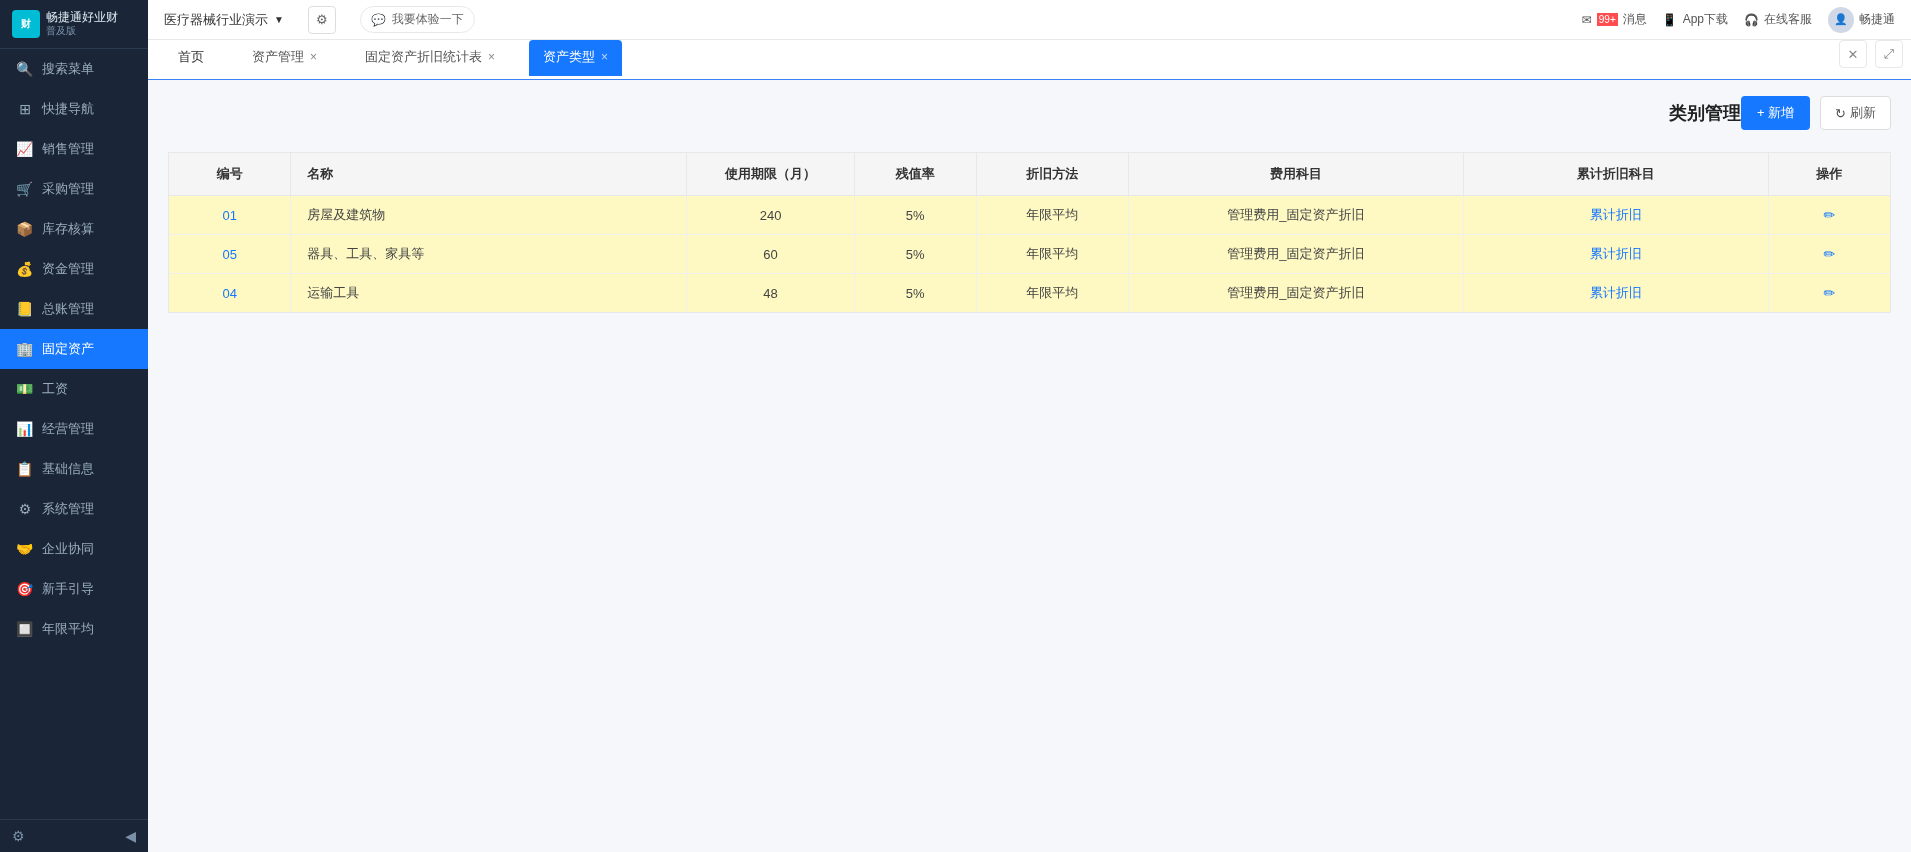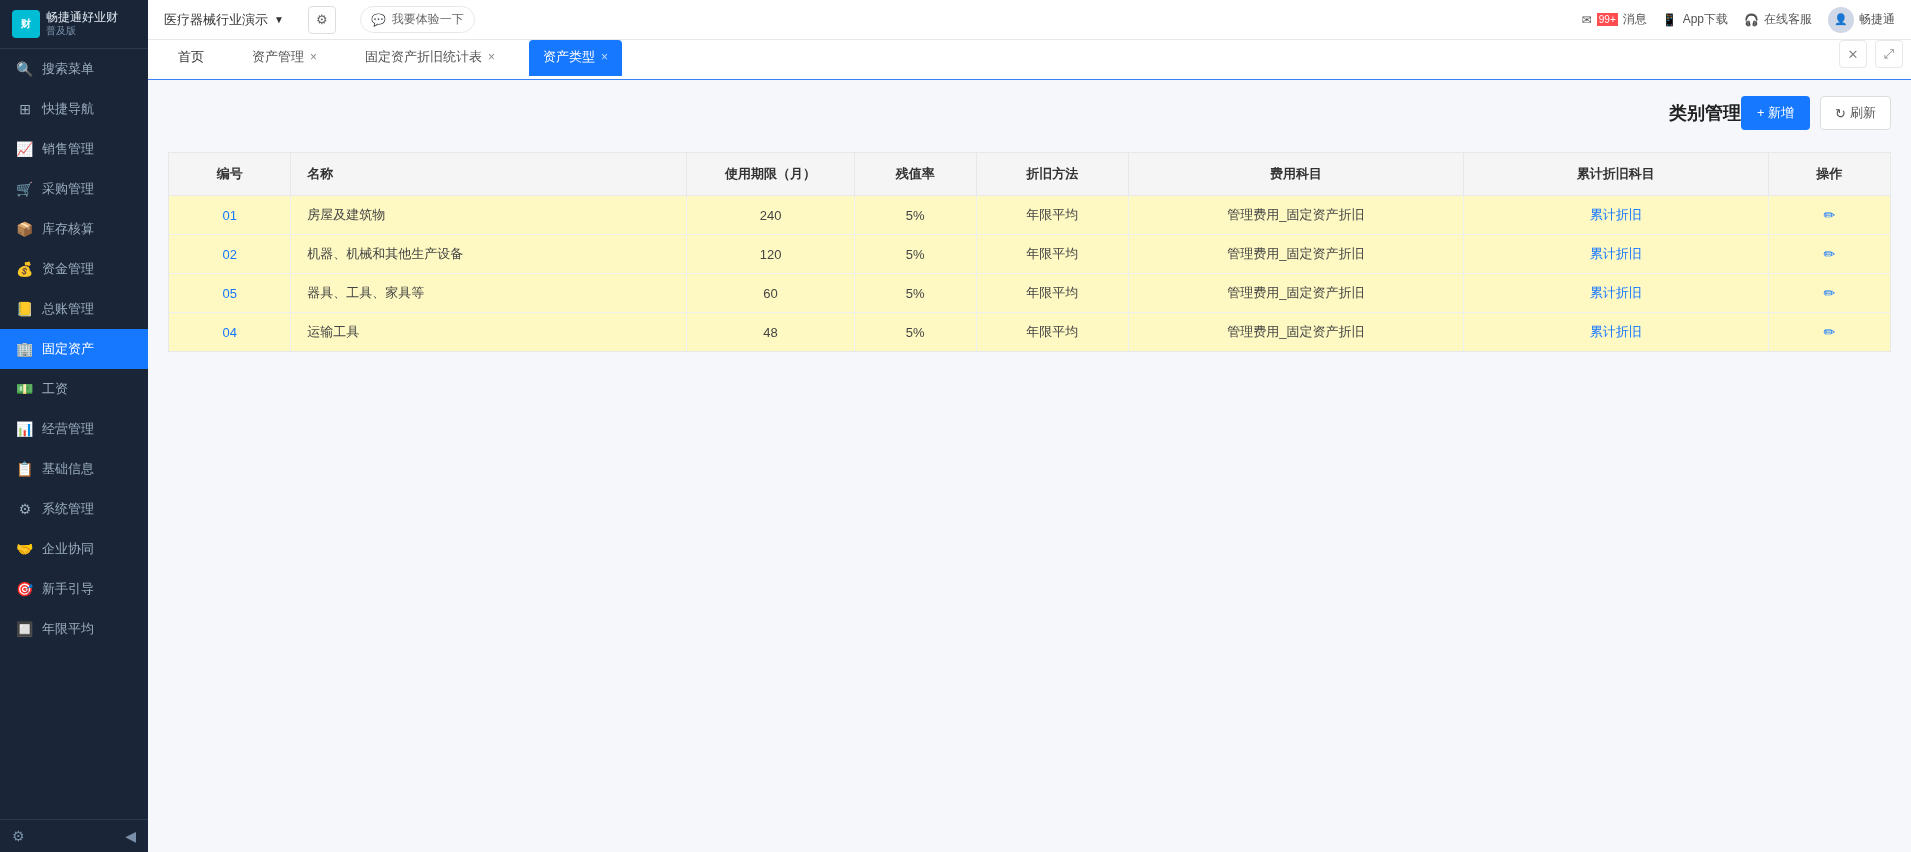--- a/index.html
+++ b/index.html
@@ -402,30 +402,20 @@
             <th style="width:220px;">费用科目</th>
             <th style="width:200px;">累计折旧科目</th>
             <th style="width:80px;">操作</th>
           </tr>
         </thead>
         <tbody id="table-body">
         <tr>
       <td class="col-id">01</td>
       <td class="col-name">房屋及建筑物</td>
       <td>240</td>
-      <td>5%</td>
-      <td>年限平均</td>
-      <td>管理费用_固定资产折旧</td>
-      <td class="col-accum">累计折旧</td>
-      <td class="col-action"><span class="edit-icon">✏</span></td>
-    </tr>
-            <tr>
-      <td class="col-id">02</td>
-      <td class="col-name">机器、机械和其他生产设备</td>
-      <td>120</td>
       <td>5%</td>
       <td>年限平均</td>
       <td>管理费用_固定资产折旧</td>
       <td class="col-accum">累计折旧</td>
       <td class="col-action"><span class="edit-icon">✏</span></td>
     </tr>
             <tr>
       <td class="col-id">05</td>
       <td class="col-name">器具、工具、家具等</td>
       <td>60</td>

